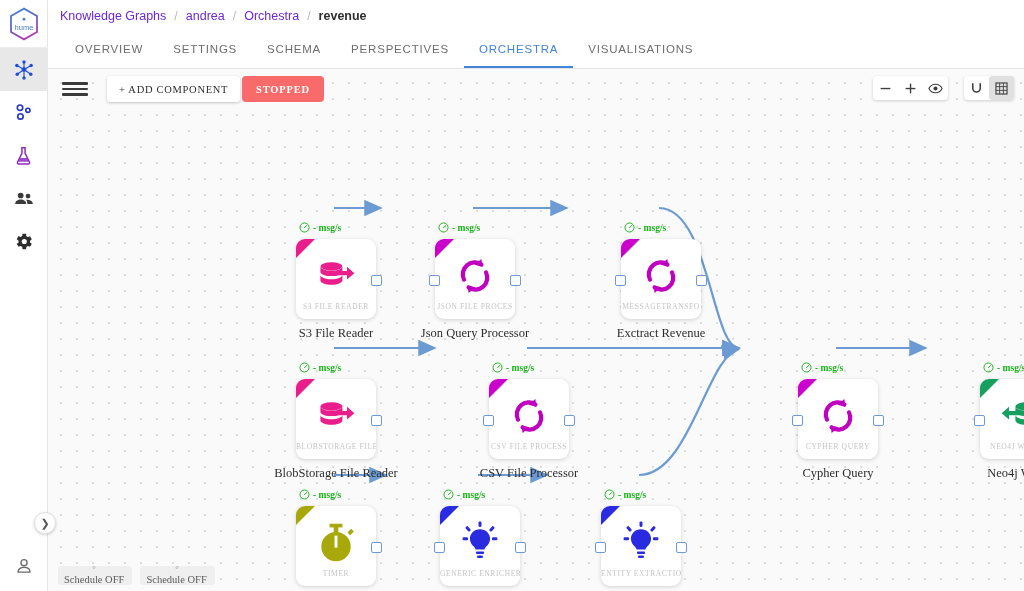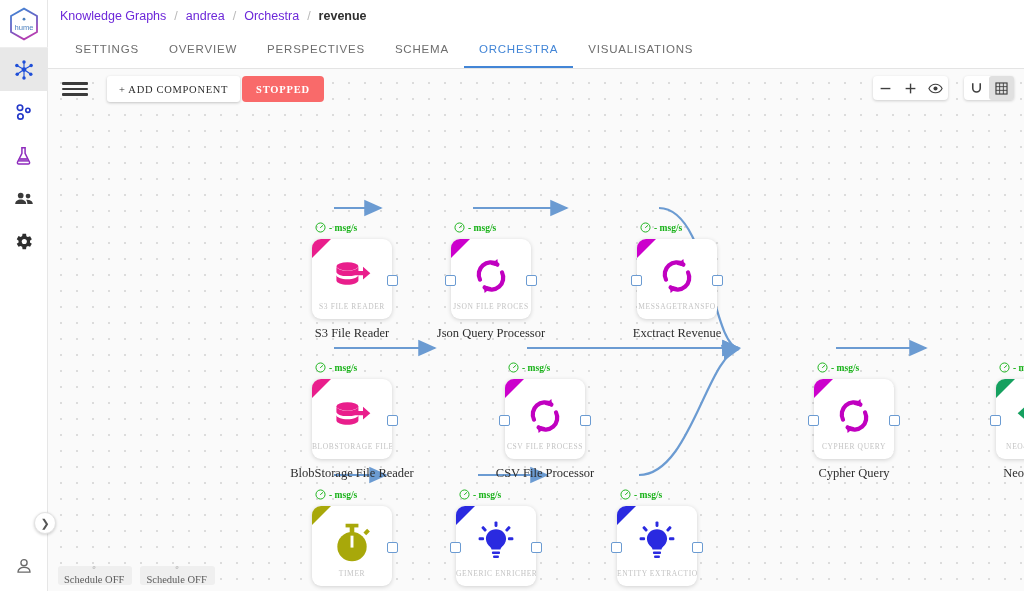--- a/index.html
+++ b/index.html
@@ -127,21 +127,21 @@
   
   #footer-chips { position: absolute; left: 10px; bottom: 6px; display: flex; gap: 8px; z-index: 12; }
   .chip {
     height: 19px; padding: 0 8px 0 6px;
     background: #efefef; border-radius: 3px;
     display: flex; align-items: center; gap: 5px;
     font-size: 10.5px; color: #5b5b5b; cursor: pointer; flex-direction: column;
   }
 
   
-  .node { position: absolute; width: 80px; margin-left: 16px; }
+  .node { position: absolute; width: 80px; }
   .node-rate {
     position: absolute; left: 3px; top: -17px;
     display: flex; align-items: center; gap: 3px;
     font-size: 9.5px; font-weight: bold; color: #17b217;
     white-space: nowrap;
   }
   .node-box {
     position: relative; width: 80px; height: 80px;
     background: #fff; border-radius: 9px;
     box-shadow: 0 1px 4px rgba(0,0,0,.17);
@@ -274,24 +274,24 @@
       <span class="crumb">Knowledge Graphs</span>
       <span class="sep">/</span>
       <span class="crumb">andrea</span>
       <span class="sep">/</span>
       <span class="crumb">Orchestra</span>
       <span class="sep">/</span>
       <span class="crumb current">revenue</span>
     </div>
 
     <div id="tabs">
+      <div class="tab">OVERVIEW</div>
       <div class="tab">SETTINGS</div>
-      <div class="tab">OVERVIEW</div>
+      <div class="tab">SCHEMA</div>
       <div class="tab">PERSPECTIVES</div>
-      <div class="tab">SCHEMA</div>
       <div class="tab active">ORCHESTRA</div>
       <div class="tab">VISUALISATIONS</div>
     </div>
 
     <div id="canvas">
 
       <svg id="edges" viewBox="0 0 976 522" preserveAspectRatio="none">
         <defs>
           <marker id="arrow" markerWidth="9" markerHeight="9" refX="7.6" refY="4.5" orient="auto">
             <path d="M0,0.8 L8.4,4.5 L0,8.2 z" fill="#6b9bd2"></path>

